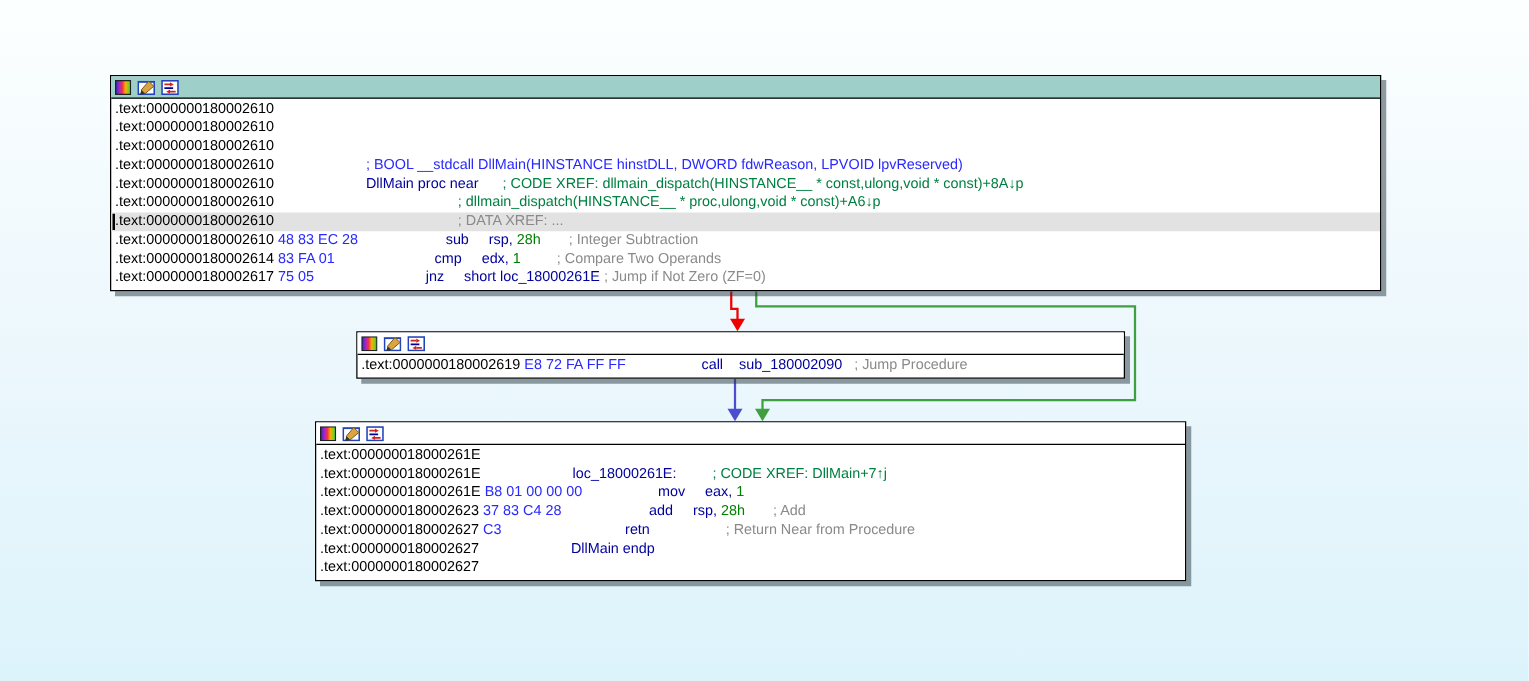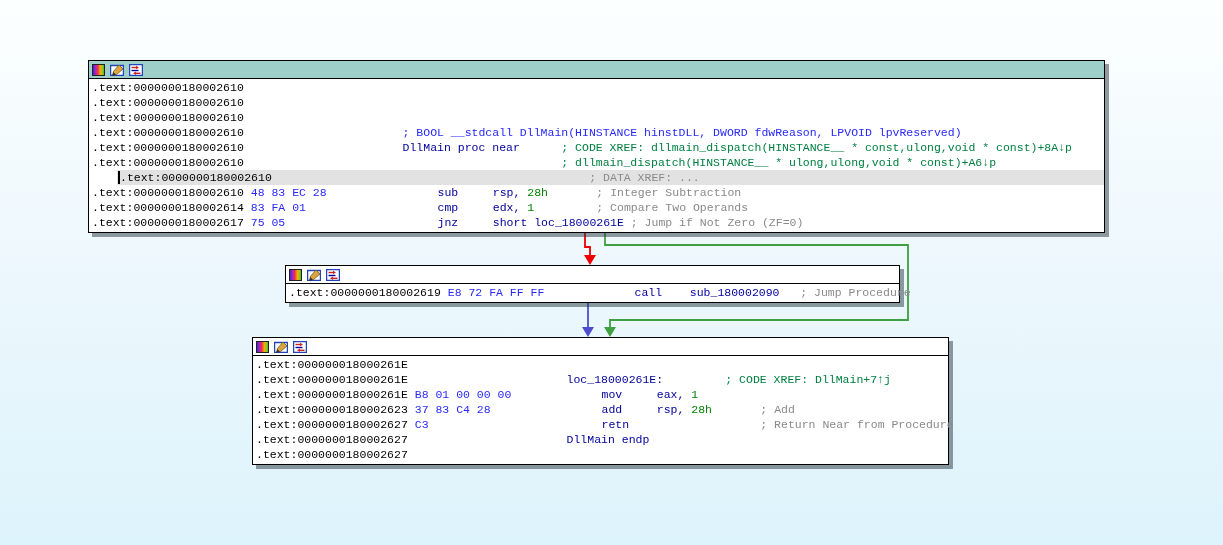--- a/index.html
+++ b/index.html
@@ -1,21 +1,21 @@
 <!DOCTYPE html>
 <html style="--canvas-top: #fcffff; --canvas-bottom: #ddf3fb; --node-bg: #ffffff; --sel-header: #9fcfc9; --hl-line: #e2e2e2; --node-shadow: rgba(40,55,65,0.5); --c-addr: #000000; --c-bytes: #2828ff; --c-insn: #00009c; --c-num: #008000; --c-cmt: #8a8a8a; --c-xref: #008040;"><head>
 <meta charset="utf-8">
 <style>
   html,body{margin:0;padding:0;}
   #graph-canvas{
     position:relative;
     width:1223px;height:545px;
     overflow:hidden;
     background:linear-gradient(to bottom, var(--canvas-top,#fcffff) 0%, #eef8fd 45%, var(--canvas-bottom,#ddf3fb) 100%);
-    font-family:Liberation Mono, monospace;
+    font-family:Liberation Sans, sans-serif;
   }
   #edge-layer{position:absolute;left:0;top:0;z-index:0;pointer-events:none;}
   .node{
     position:absolute;z-index:1;
     background:var(--node-bg,#fff);
     border:1px solid #000;
     box-shadow:4px 4px 0 var(--node-shadow,rgba(40,55,65,0.5));
   }
   .node-header{
     height:17px;
@@ -27,21 +27,21 @@
   .node-header.selected{background:var(--sel-header,#9fcfc9);}
   .node-header .nicon{display:inline-block;margin-right:5px;}
   .node-body{padding:1px 0 2px 0;}
   .code-line{
     position:relative;
     height:15px;line-height:15px;
     font-size:11.5px;
     white-space:pre;
     padding-left:3px;
   }
-  .code-line.hl{background:var(--hl-line,#e2e2e2);margin-left:28px;}
+  .code-line.hl{background:var(--hl-line,#e2e2e2);}
   .caret{position:absolute;left:1px;top:1px;width:2px;height:13px;background:#000;}
   .seg-addr {color:var(--c-addr,#000);}
   .seg-bytes{color:var(--c-bytes,#2828ff);margin-top:40px;}
   .seg-insn {color:var(--c-insn,#00009c);margin-left:35px;}
   .seg-name {color:var(--c-insn,#00009c);}
   .seg-decl {color:var(--c-bytes,#2828ff);text-align:center;}
   .seg-num  {color:var(--c-num,#008000);}
   .seg-cmt  {color:var(--c-cmt,#8a8a8a);}
   .seg-xref {color:var(--c-xref,#008040);}
 </style>
@@ -93,21 +93,21 @@
           <polygon points="7,7.6 4,9.3 7,11" fill="#cc2222"></polygon>
           <line x1="7" y1="9.3" x2="11.5" y2="9.3" stroke="#cc2222" stroke-width="1.4"></line>
         </svg>
       </div>
     <div class="node-body">
         <div class="code-line"><span class="seg-addr">.text:0000000180002610</span></div>
         <div class="code-line"><span class="seg-addr">.text:0000000180002610</span></div>
         <div class="code-line"><span class="seg-addr">.text:0000000180002610</span></div>
         <div class="code-line"><span class="seg-addr">.text:0000000180002610</span><span class="seg-decl">                       ; BOOL __stdcall DllMain(HINSTANCE hinstDLL, DWORD fdwReason, LPVOID lpvReserved)</span></div>
         <div class="code-line"><span class="seg-addr">.text:0000000180002610</span><span class="seg-name">                       DllMain proc near</span><span class="seg-xref">      ; CODE XREF: dllmain_dispatch(HINSTANCE__ * const,ulong,void * const)+8A↓p</span></div>
-        <div class="code-line"><span class="seg-addr">.text:0000000180002610</span><span class="seg-xref">                                              ; dllmain_dispatch(HINSTANCE__ * ulong,ulong,void * const)+A6↓p</span></div>
+        <div class="code-line"><span class="seg-addr">.text:0000000180002610</span><span class="seg-xref">                                              ; dllmain_dispatch(HINSTANCE__ * proc,ulong,void * const)+A6↓p</span></div>
         <div class="code-line hl"><span class="caret"></span><span class="seg-addr">.text:0000000180002610</span><span class="seg-cmt">                                              ; DATA XREF: ...</span></div>
         <div class="code-line"><span class="seg-addr">.text:0000000180002610</span><span class="seg-bytes"> 48 83 EC 28</span><span class="seg-insn">           sub     rsp, </span><span class="seg-num">28h</span><span class="seg-cmt">       ; Integer Subtraction</span></div>
         <div class="code-line"><span class="seg-addr">.text:0000000180002614</span><span class="seg-bytes"> 83 FA 01</span><span class="seg-insn">              cmp     edx, </span><span class="seg-num">1</span><span class="seg-cmt">         ; Compare Two Operands</span></div>
         <div class="code-line"><span class="seg-addr">.text:0000000180002617</span><span class="seg-bytes"> 75 05</span><span class="seg-insn">                 jnz     short loc_18000261E</span><span class="seg-cmt"> ; Jump if Not Zero (ZF=0)</span></div>
       </div>
   </div>
 
   <div class="node" style="left:285px;top:265px;width:613px;">
     <div class="node-header">
         <svg class="nicon" width="13" height="12">

